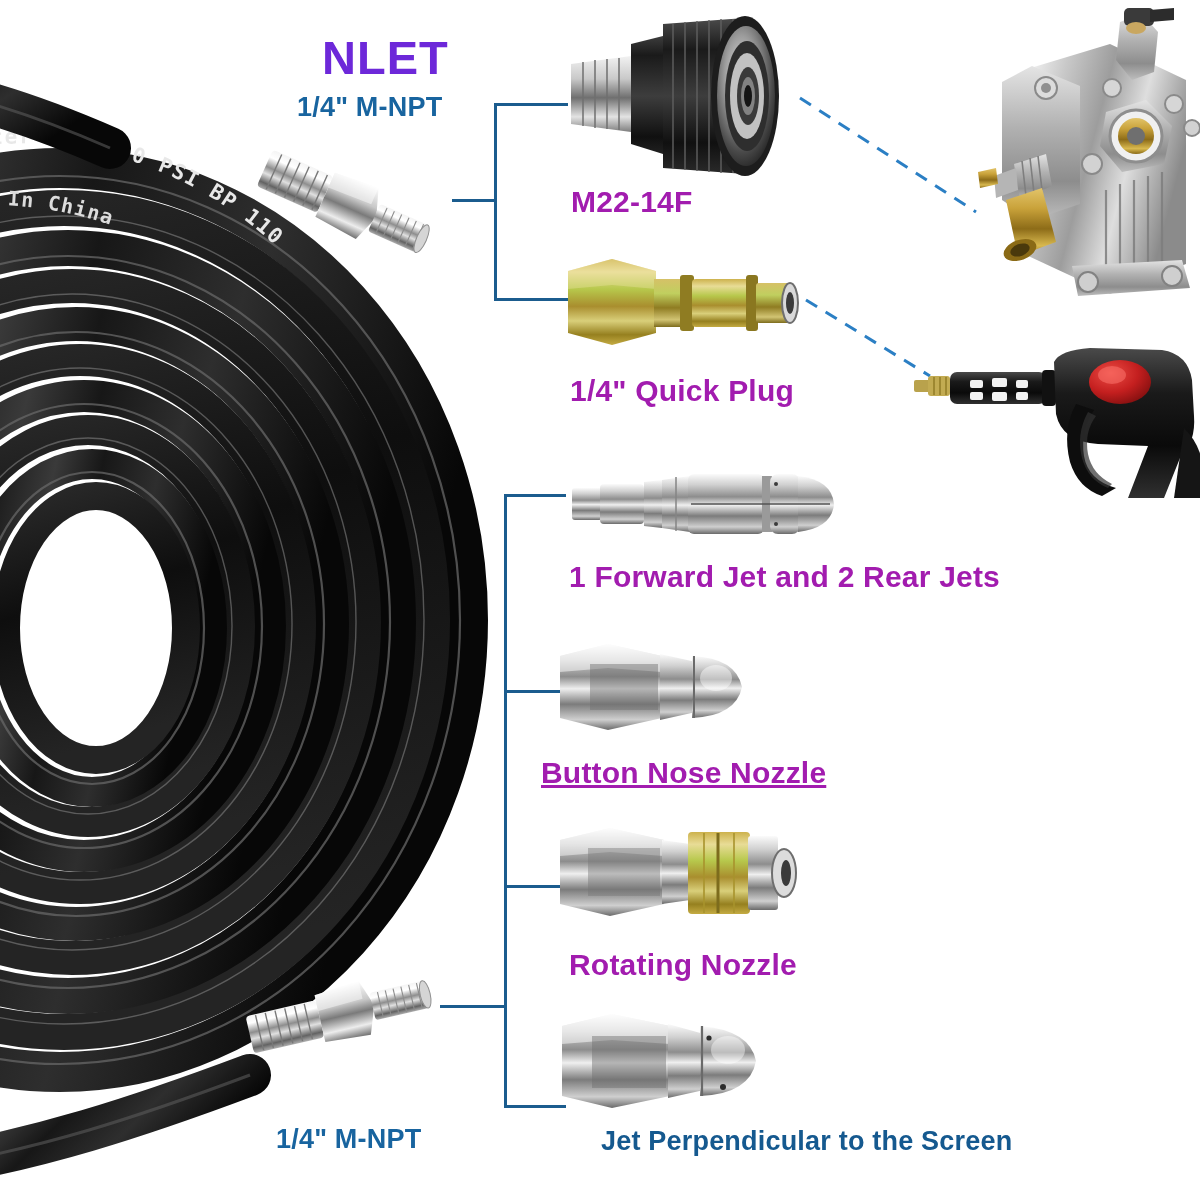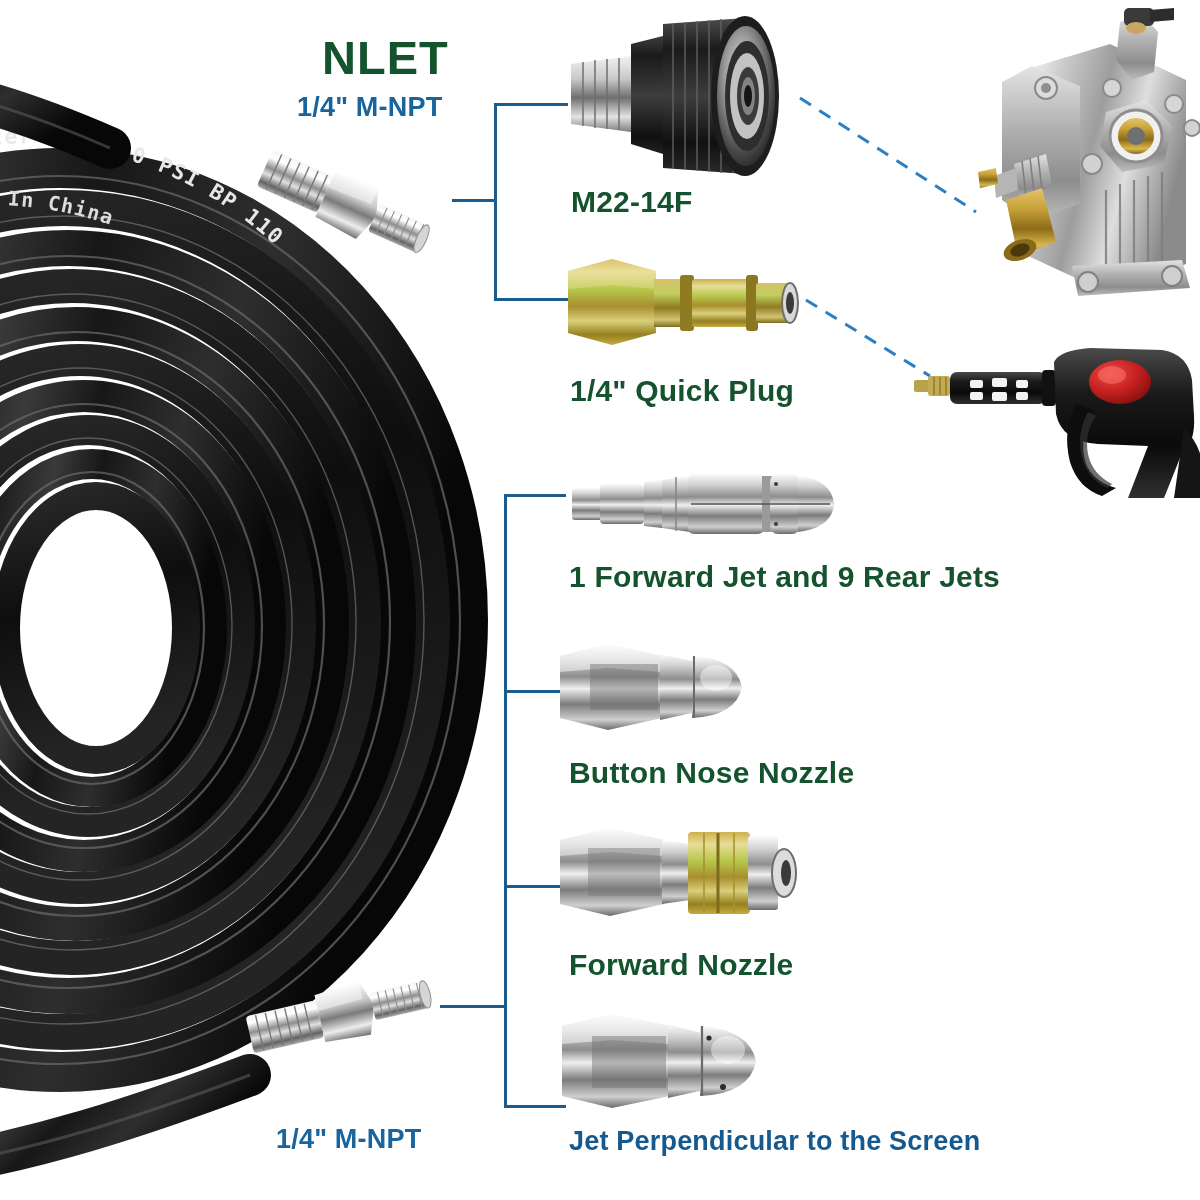--- a/index.html
+++ b/index.html
@@ -3,24 +3,24 @@
 <meta charset="utf-8">
 <style>
   html,body{margin:0;padding:0;background:#fff;}
   body{width:1200px;height:1200px;overflow:hidden;
        font-family:"Liberation Sans", sans-serif;}
   #stage{position:relative;width:1200px;height:1200px;background:#ffffff;overflow:hidden;}
 
   
   .lbl{position:absolute;color:#1763a6;font-weight:bold;white-space:nowrap;
        letter-spacing:.2px;text-shadow:0 1px 0 rgba(255,255,255,.6);}
-  .big{font-size:47px;letter-spacing:1px;color:#14532d;}
+  .big{font-size:47px;letter-spacing:1px;color:#6d28d9;}
   .sub{font-size:27px;color:#18649f;}
-  .item{font-size:30px;color:#14532d;}
-  .item2{font-size:27px;color:#15598f;}
+  .item{font-size:30px;color:#a21caf;}
+  .item2{font-size:27px;color:#15598f;margin-left:32px;}
 
   
   .brk{position:absolute;}
   .vline{position:absolute;background:#1b5c8e;width:3px;}
   .hline{position:absolute;background:#1b5c8e;height:3px;}
 
   
   #hosewrap{position:absolute;left:-360px;top:-80px;width:900px;height:1320px;}
   .coilsvg{position:absolute;left:0;top:0;}
 
@@ -184,23 +184,23 @@
   </svg>
 
   <div class="lbl big" style="left:322px;top:30px;">NLET</div>
   <div class="lbl sub" style="left:297px;top:92px;">1/4" M-NPT</div>
 
   <div class="lbl sub" style="left:276px;top:1124px;">1/4" M-NPT</div>
 
   <div class="lbl item" style="left:571px;top:185px;">M22-14F</div>
   <div class="lbl item" style="left:570px;top:374px;">1/4" Quick Plug</div>
 
-  <div class="lbl item" style="left:569px;top:560px;">1 Forward Jet and 9 Rear Jets</div>
-  <div class="lbl item" style="left:569px;top:756px;">Button Nose Nozzle</div>
-  <div class="lbl item" style="left:569px;top:948px;">Forward Nozzle</div>
+  <div class="lbl item" style="left:569px;top:560px;">1 Forward Jet and 2 Rear Jets</div>
+  <div class="lbl item" style="left:541px;top:756px;text-decoration:underline;">Button Nose Nozzle</div>
+  <div class="lbl item" style="left:569px;top:948px;">Rotating Nozzle</div>
   <div class="lbl item2" style="left:569px;top:1126px;">Jet Perpendicular to the Screen</div>
 
   <div class="brk">
     <div class="hline" style="left:452px;top:199px;width:44px;"></div>
     <div class="vline" style="left:494px;top:103px;height:198px;"></div>
     <div class="hline" style="left:494px;top:103px;width:74px;"></div>
     <div class="hline" style="left:494px;top:298px;width:74px;"></div>
   </div>
 
   <div class="brk">

